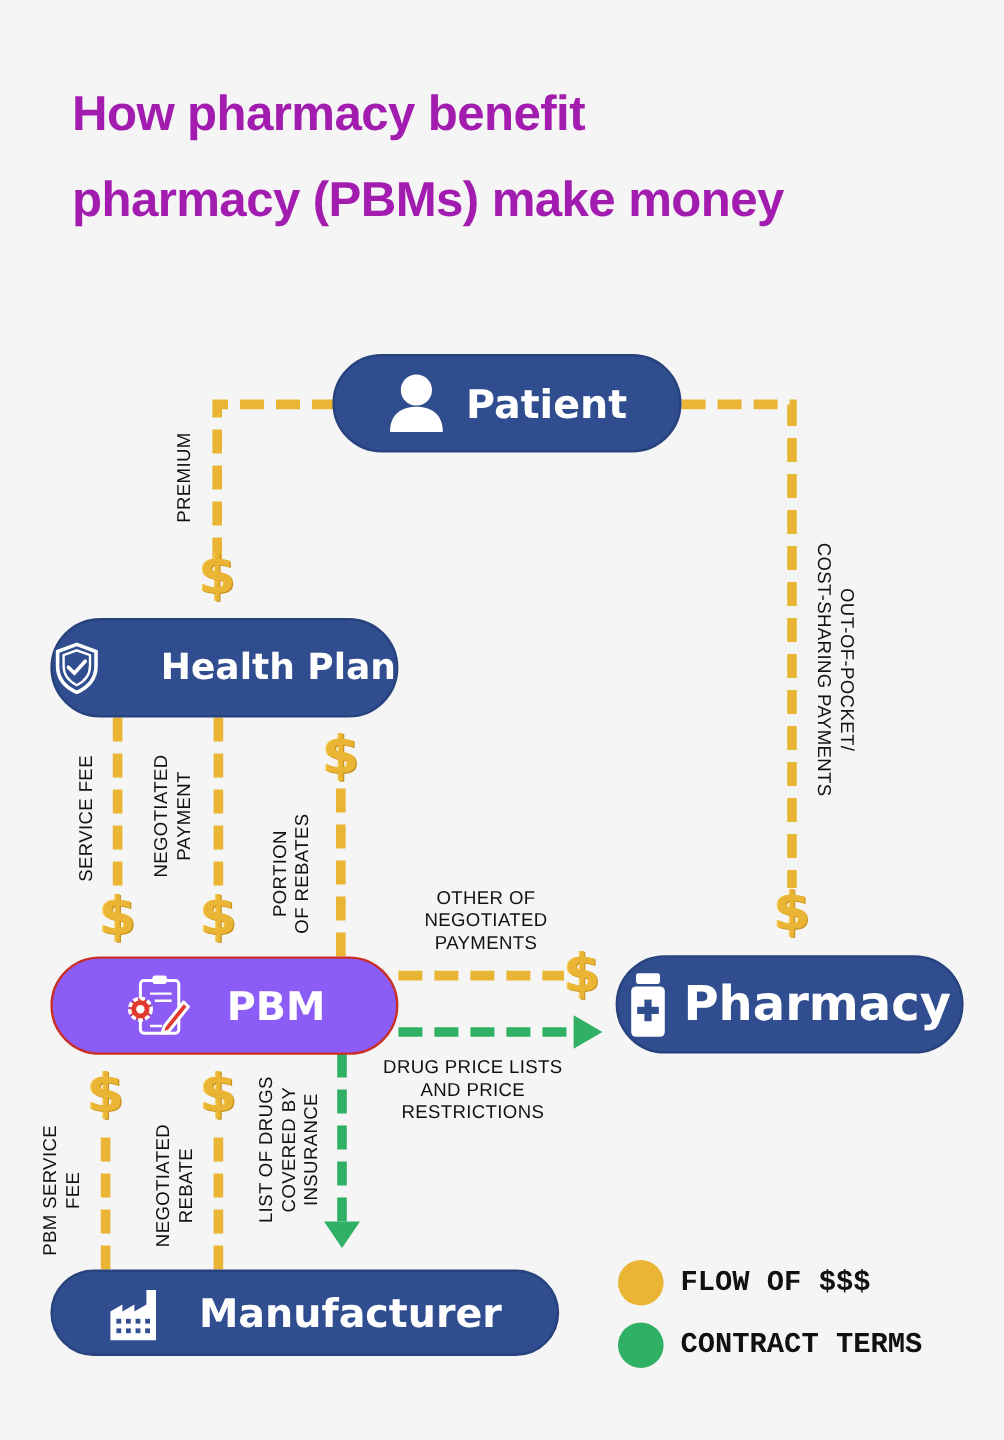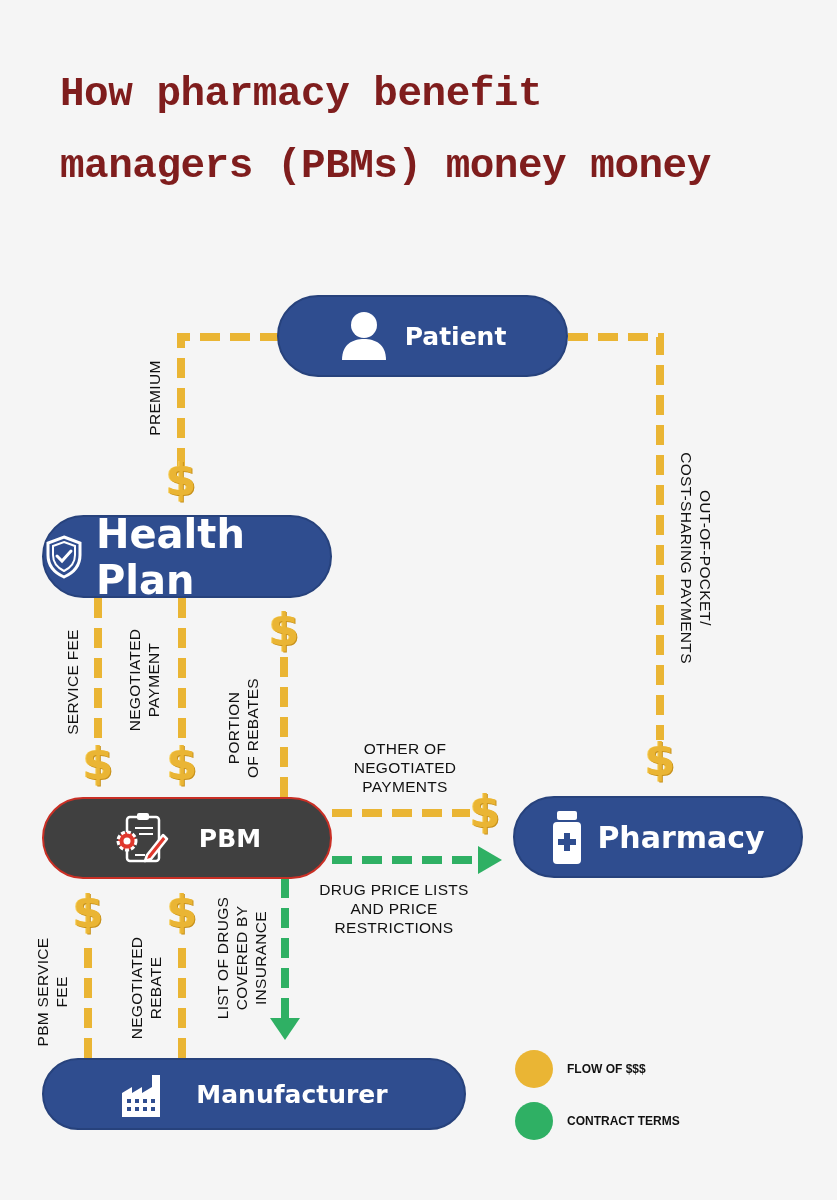--- a/index.html
+++ b/index.html
@@ -2,58 +2,58 @@
 <html><head>
 <meta charset="utf-8">
 <style>
   html, body { margin: 0; padding: 0; }
   body {
     width: 837px; height: 1200px; background: #f5f5f5; position: relative;
     overflow: hidden; font-family: "Liberation Sans", "DejaVu Sans", sans-serif;
   }
   .title {
     position: absolute; left: 60px; top: 58px; width: 760px;
-    font-family: Liberation Mono, monospace; font-weight: bold;
-    font-size: 41px; line-height: 72px; color: #7f1d1d; letter-spacing: -0.5px;
+    font-family: Liberation Sans, sans-serif; font-weight: bold;
+    font-size: 41px; line-height: 72px; color: #a21caf; letter-spacing: -0.5px;
     margin: 0;
   }
   .title span { display: block; white-space: nowrap; }
   svg.lines { position: absolute; left: 0; top: 0; }
   .node {
     position: absolute; border-radius: 42px; background: #2f4d8f;
     display: flex; align-items: center; justify-content: center; color: #fff;
-    font-family: "DejaVu Sans", sans-serif; font-weight: bold; font-size: 25px;
+    font-family: "DejaVu Sans", sans-serif; font-weight: bold; font-size: 33px;
     box-sizing: border-box; border: 2px solid #27427c;
   }
-  .node.red { background: #404040; border-color: #c92f25; }
+  .node.red { background: #8b5cf6; border-color: #c92f25; }
   .node .ico { display: inline-flex; margin-right: 16px; }
   .lbl {
     position: absolute; font-size: 15.5px; color: #111; text-align: center;
     line-height: 19px; white-space: nowrap; letter-spacing: 0.3px;
   }
   .rot-ccw { transform: translate(-50%, -50%) rotate(-90deg); }
   .rot-cw { transform: translate(-50%, -50%) rotate(90deg); }
   .dollar {
     position: absolute; width: 34px; height: 50px; transform: translate(-50%, -50%);
     font-family: "DejaVu Sans", sans-serif; font-weight: bold; font-size: 44px;
     color: #eab534; text-align: center; line-height: 50px;
     text-shadow: 1px 1px 0 #c8921c, -1px 0 0 #f7cf5a;
   }
   .legend { position: absolute; left: 515px; display: flex; align-items: center; }
   .legend .dot { width: 38px; height: 38px; border-radius: 50%; margin-right: 14px; }
   .legend .txt {
-    font-family: Liberation Sans, sans-serif; font-weight: bold; font-size: 12px; color: #111;
+    font-family: Liberation Mono, monospace; font-weight: bold; font-size: 24px; color: #111;
   }
 </style>
 </head>
 <body>
 
 <h1 class="title">
   <span>How pharmacy benefit</span>
-  <span>managers (PBMs) money money</span>
+  <span>pharmacy (PBMs) make money</span>
 </h1>
 
 <svg class="lines" width="837" height="1200">
   <g stroke="#eab534" stroke-width="8" fill="none" stroke-dasharray="20 10">
 
     <path d="M280 337 H181 V470"></path>
 
     <path d="M568 337 H660 V740"></path>
 
     <path d="M98 598 V740"></path>
@@ -78,21 +78,21 @@
 <div class="node" style="left:277px; top:295px; width:291px; height:82px;">
   <span class="ico">
     <svg width="50" height="52" viewBox="0 0 50 52">
       <circle cx="25" cy="15" r="13" fill="#fff"></circle>
       <path d="M3 50 C3 34 14 29 25 29 C36 29 47 34 47 50 Z" fill="#fff"></path>
     </svg>
   </span>
   <span>Patient</span>
 </div>
 
-<div class="node" style="left:42px; top:515px; width:290px; height:83px; font-size:40px;justify-content:space-between;">
+<div class="node" style="left:42px; top:515px; width:290px; height:83px; font-size:30px;justify-content:space-between;">
   <span class="ico" style="margin-right:12px;">
     <svg width="40" height="44" viewBox="0 0 40 44">
       <path d="M20 2 L36 8 V20 C36 31 29 38 20 42 C11 38 4 31 4 20 V8 Z" fill="none" stroke="#fff" stroke-width="3"></path>
       <path d="M20 7 L31 11 V20 C31 28 26 33 20 36 C14 33 9 28 9 20 V11 Z" fill="none" stroke="#fff" stroke-width="2"></path>
       <path d="M13 21 L18 26 L27 16" fill="none" stroke="#fff" stroke-width="3" stroke-linecap="round"></path>
     </svg>
   </span>
   <span>Health Plan</span>
 </div>
 
@@ -105,21 +105,21 @@
       <line x1="26" y1="23" x2="40" y2="23" stroke="#fff" stroke-width="2"></line>
       <line x1="22" y1="44" x2="32" y2="44" stroke="#fff" stroke-width="2"></line>
       <circle cx="14" cy="30" r="9" fill="#e0382d" stroke="#fff" stroke-width="3" stroke-dasharray="4 2"></circle>
       <circle cx="14" cy="30" r="3.5" fill="#fff"></circle>
       <path d="M34 44 L50 24 L54 28 L38 48 L32 50 Z" fill="#e0382d" stroke="#fff" stroke-width="2.5" stroke-linejoin="round"></path>
     </svg>
   </span>
   <span>PBM</span>
 </div>
 
-<div class="node" style="left:513px; top:796px; width:290px; height:82px; font-size:30px;">
+<div class="node" style="left:513px; top:796px; width:290px; height:82px; font-size:40px;">
   <span class="ico" style="margin-right:14px;">
     <svg width="32" height="56" viewBox="0 0 32 56">
       <rect x="6" y="2" width="20" height="9" rx="2" fill="#fff"></rect>
       <rect x="2" y="13" width="28" height="42" rx="4" fill="#fff"></rect>
       <rect x="13" y="24" width="6" height="18" fill="#2f4d8f"></rect>
       <rect x="7" y="30" width="18" height="6" fill="#2f4d8f"></rect>
     </svg>
   </span>
   <span>Pharmacy</span>
 </div>

